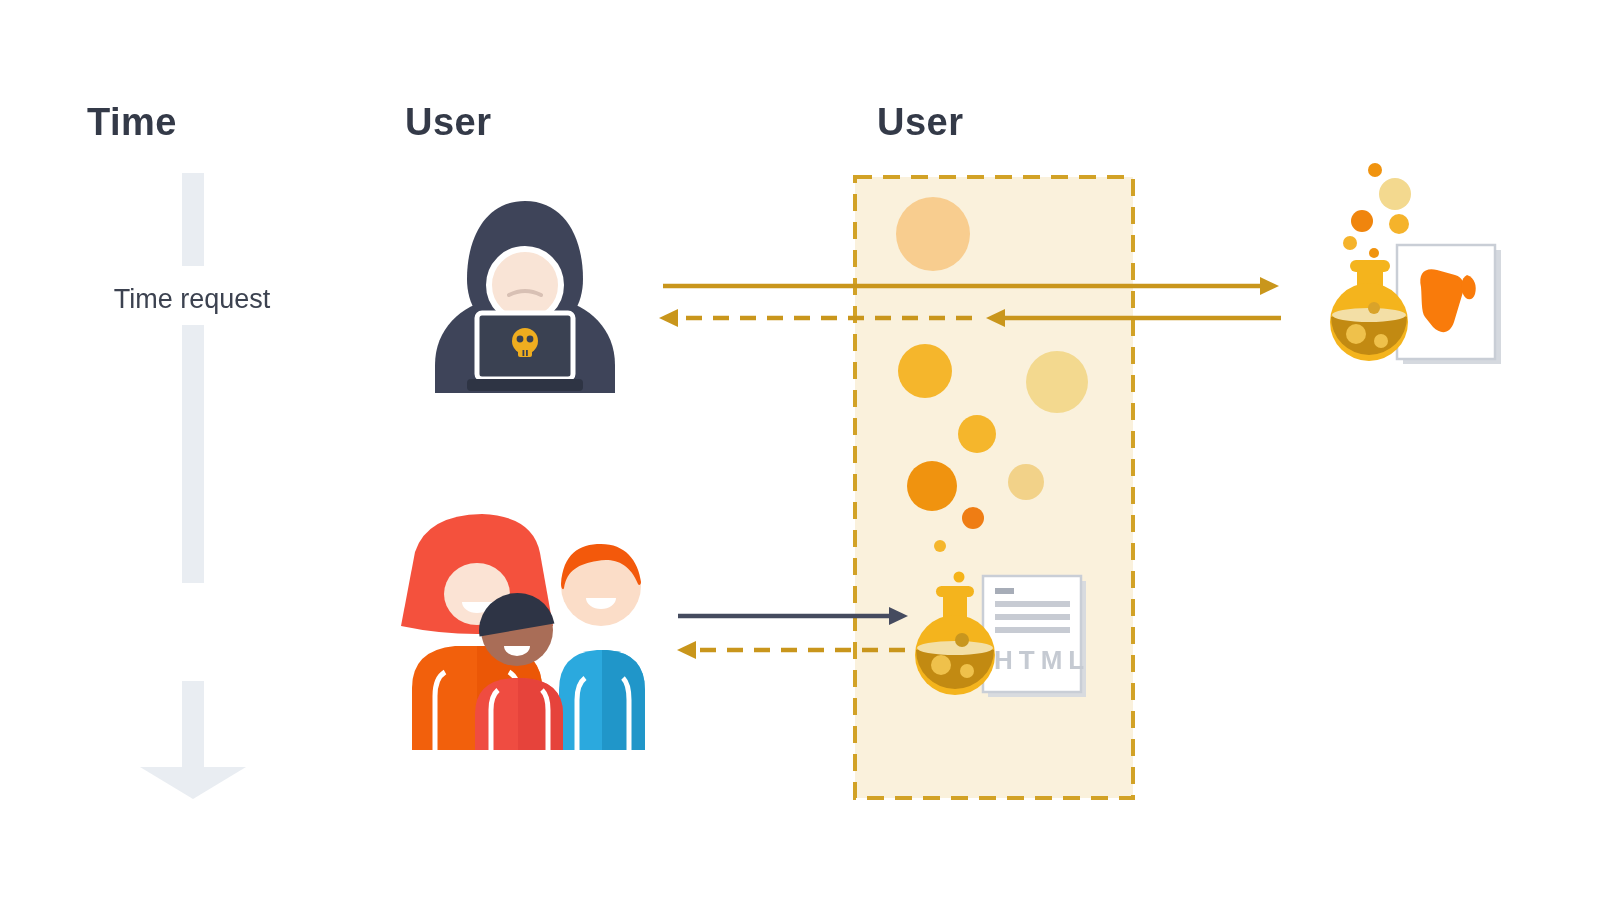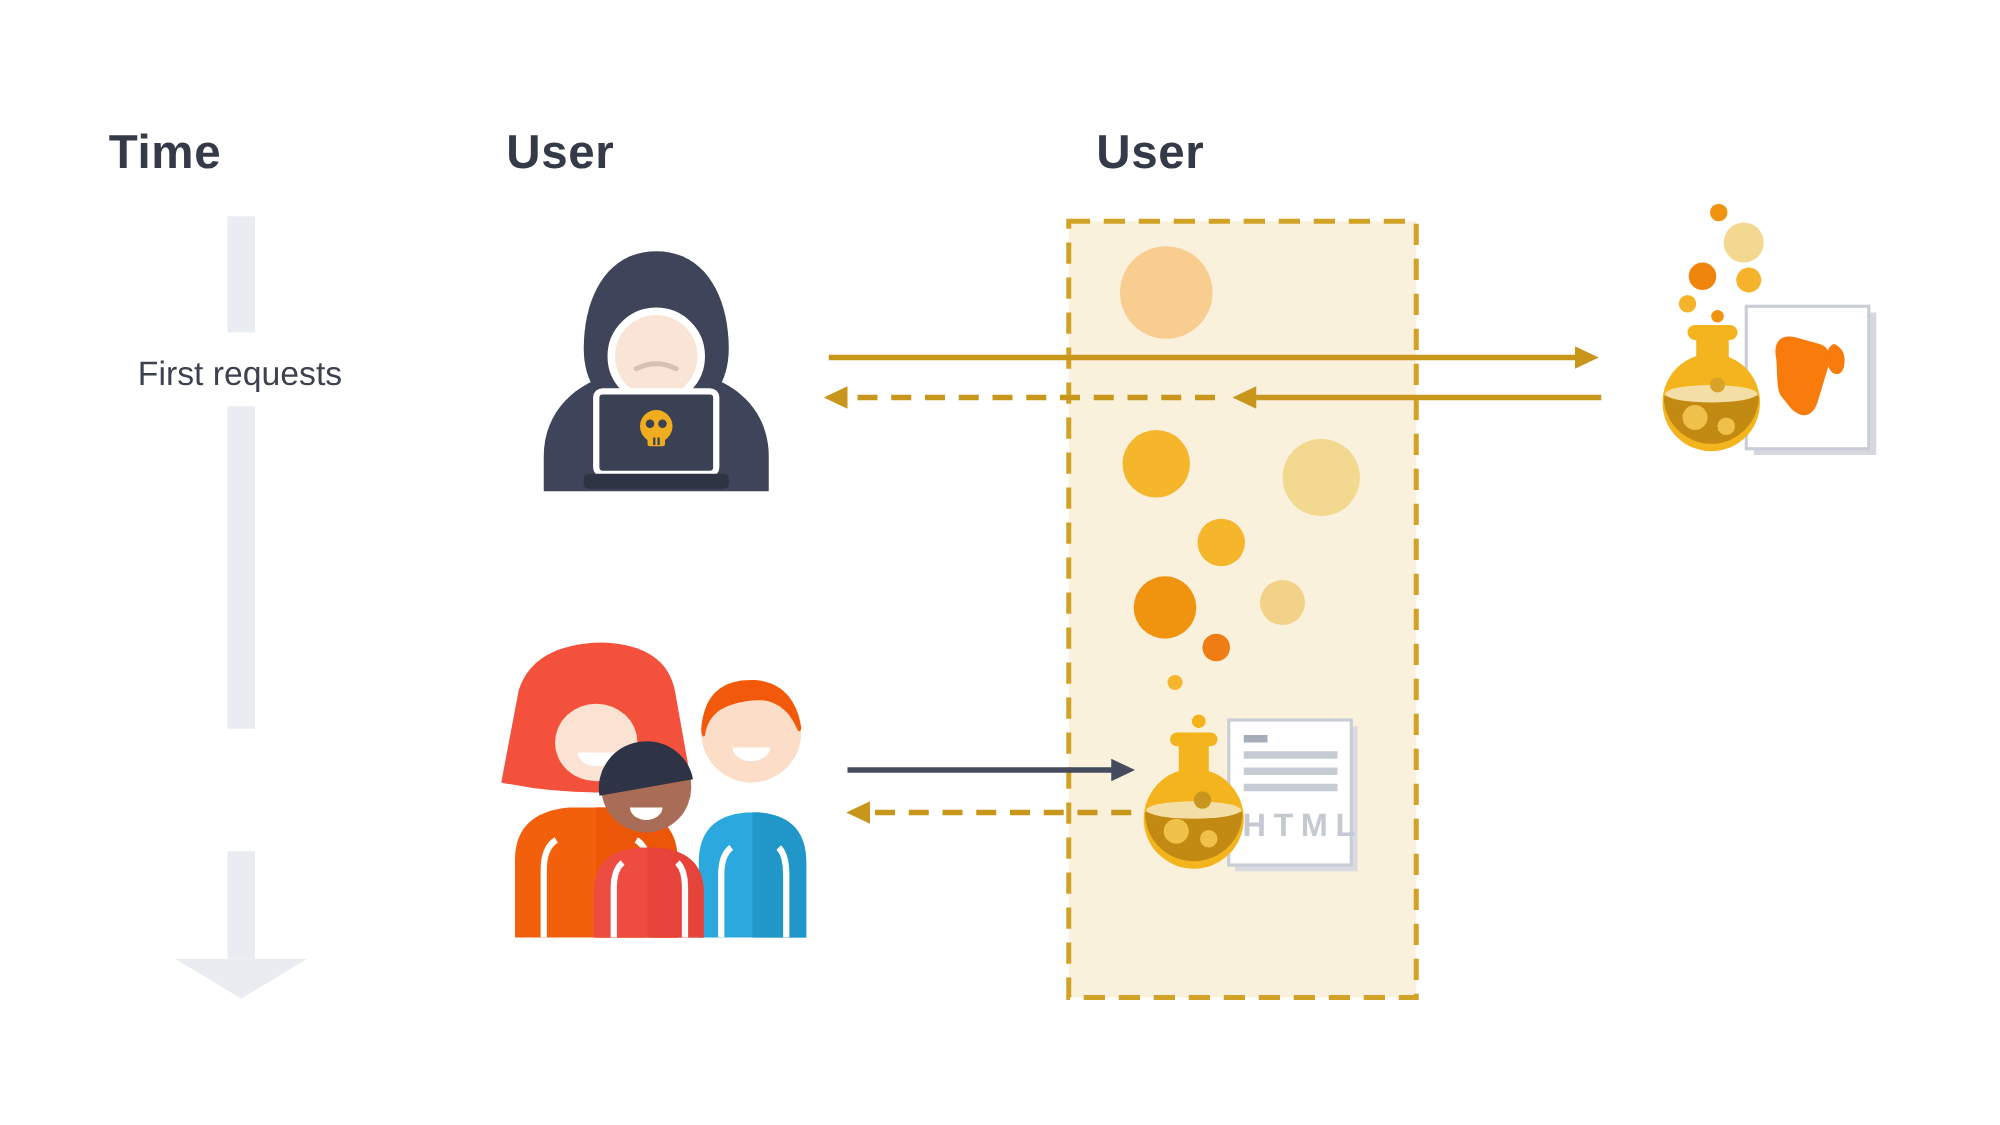--- a/index.html
+++ b/index.html
@@ -164,15 +164,15 @@
     <g>
       <line x1="905" y1="650" x2="694" y2="650" stroke="#C9961C" stroke-width="4.5" stroke-dasharray="16 11"></line>
       <polygon points="696,641 677,650 696,659" fill="#C9961C"></polygon>
     </g>
   </svg>
 
   <div class="col-header" style="left:87px;">Time</div>
   <div class="col-header" style="left:405px;">User</div>
   <div class="col-header" style="left:877px;">User</div>
 
-  <div class="row-label" style="left:92px;top:283px;">First requests</div>
+  <div class="row-label" style="left:92px;top:283px;">Time request</div>
 
 </div>
 
 </body></html>

